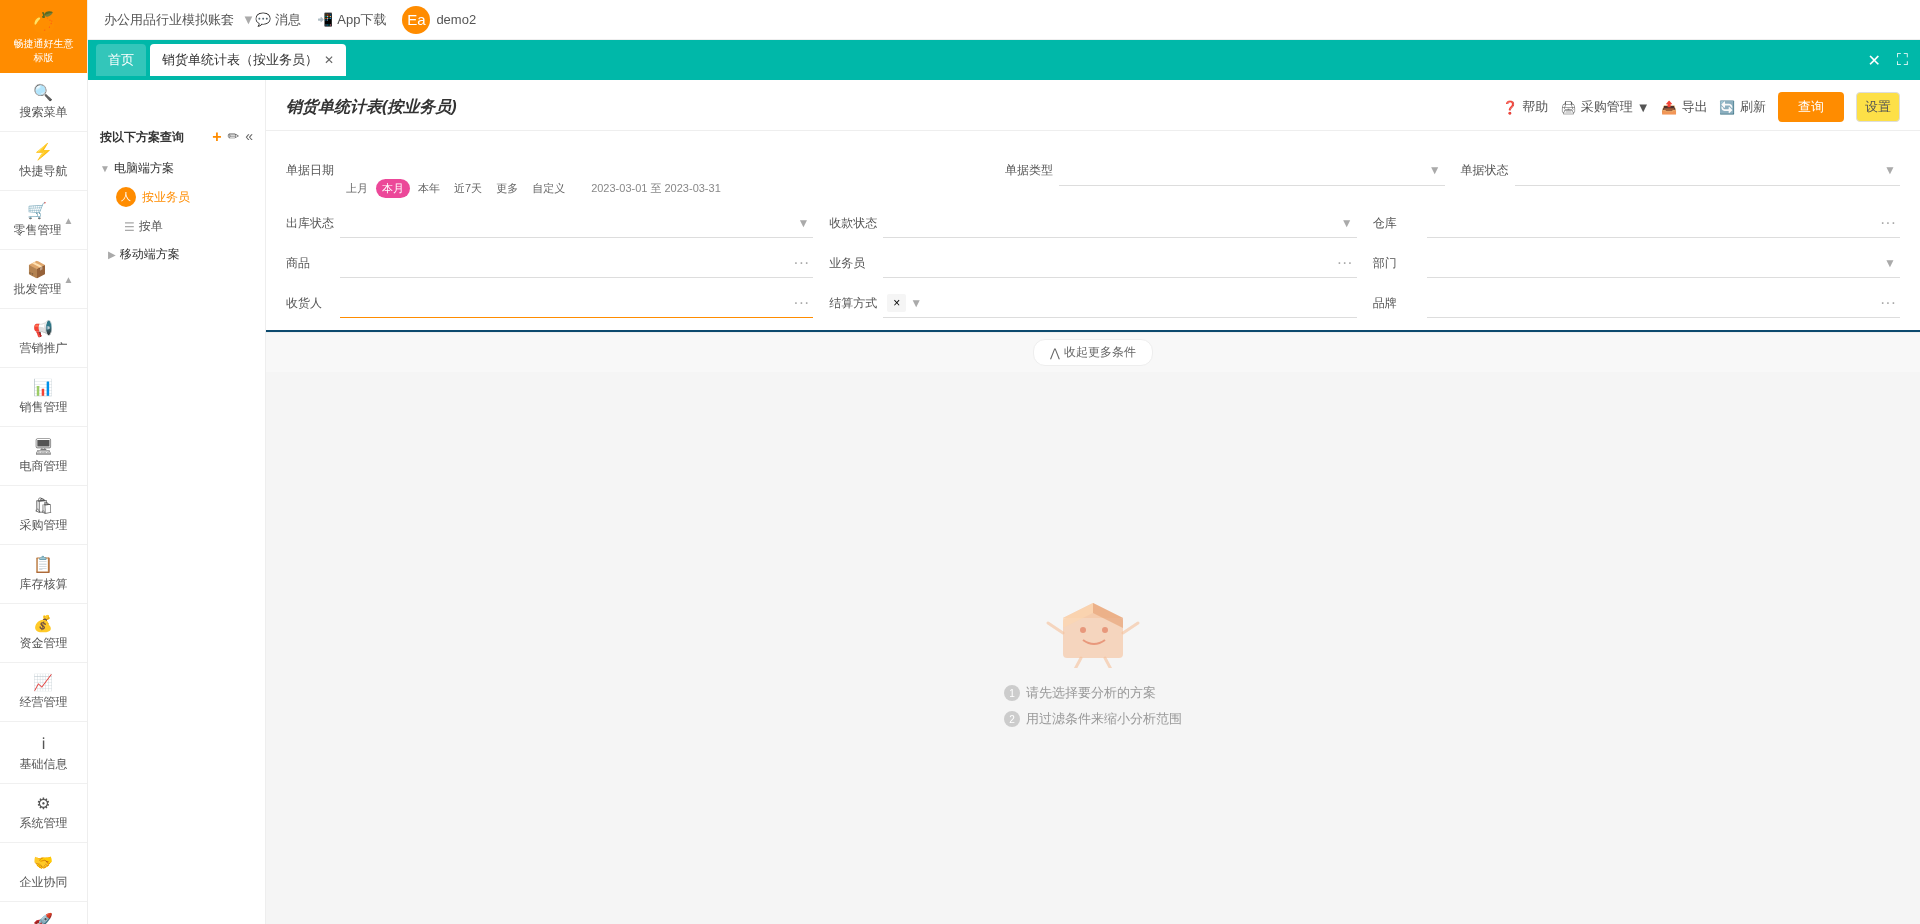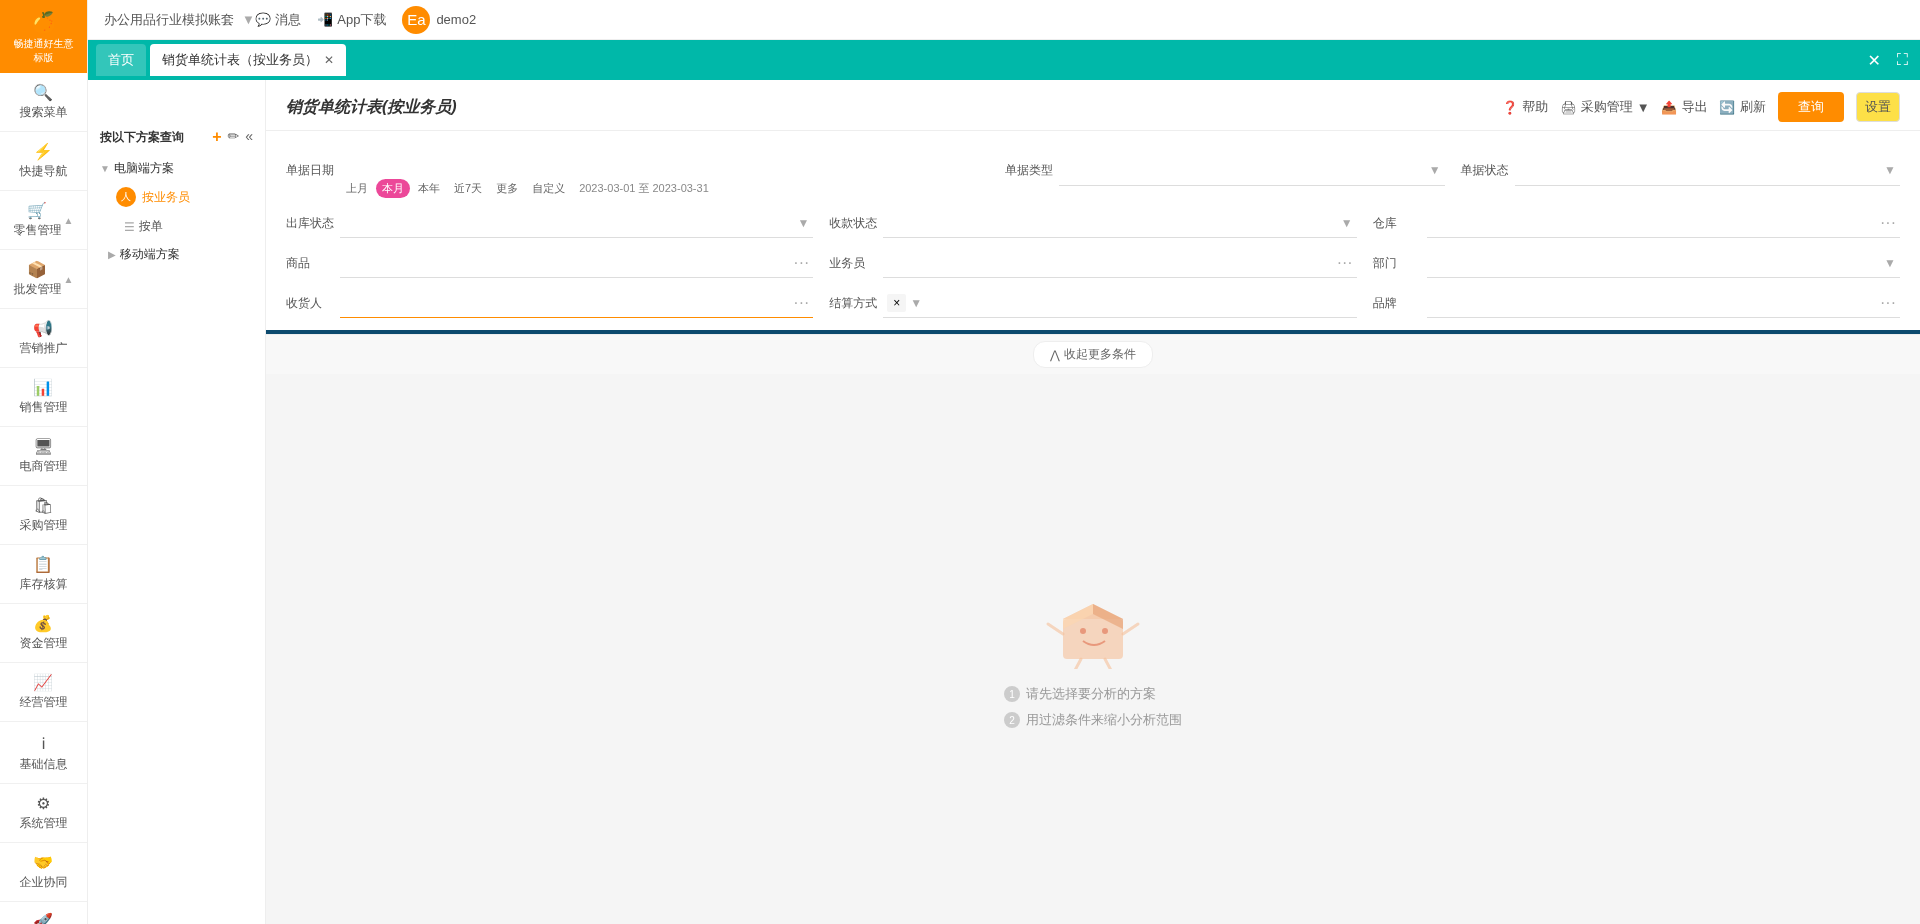--- a/index.html
+++ b/index.html
@@ -250,21 +250,21 @@
       padding: 5px 8px;
       border-radius: 4px;
       cursor: pointer;
       font-size: 13px;
     }
 
     
     .filter-area {
       background: #fff;
       padding: 12px 20px;
-      border-bottom: 4px solid #0c4a6e;
+      border-bottom: 2px solid #0c4a6e;
     }
     .filter-row {
       display: flex;
       align-items: center;
       gap: 16px;
       margin-bottom: 10px;
     }
     .filter-row:last-child { margin-bottom: 0; }
     .filter-item {
       display: flex;
@@ -293,21 +293,21 @@
       border: none;
       outline: none;
       font-size: 12px;
       background: transparent;
     }
     .filter-dots { color: #aaa; cursor: pointer; font-size: 16px; }
     .filter-chevron { color: #aaa; cursor: pointer; font-size: 12px; }
     .date-filter {
       display: flex;
       align-items: center;
-      gap: 0;
+      gap: 12px;
       flex: 1;
       margin-top: 36px;
     }
     .date-tabs { display: flex; gap: 2px; margin-right: 8px; }
     .date-tab {
       padding: 2px 6px;
       font-size: 11px;
       cursor: pointer;
       color: #666;
       border-radius: 2px;

